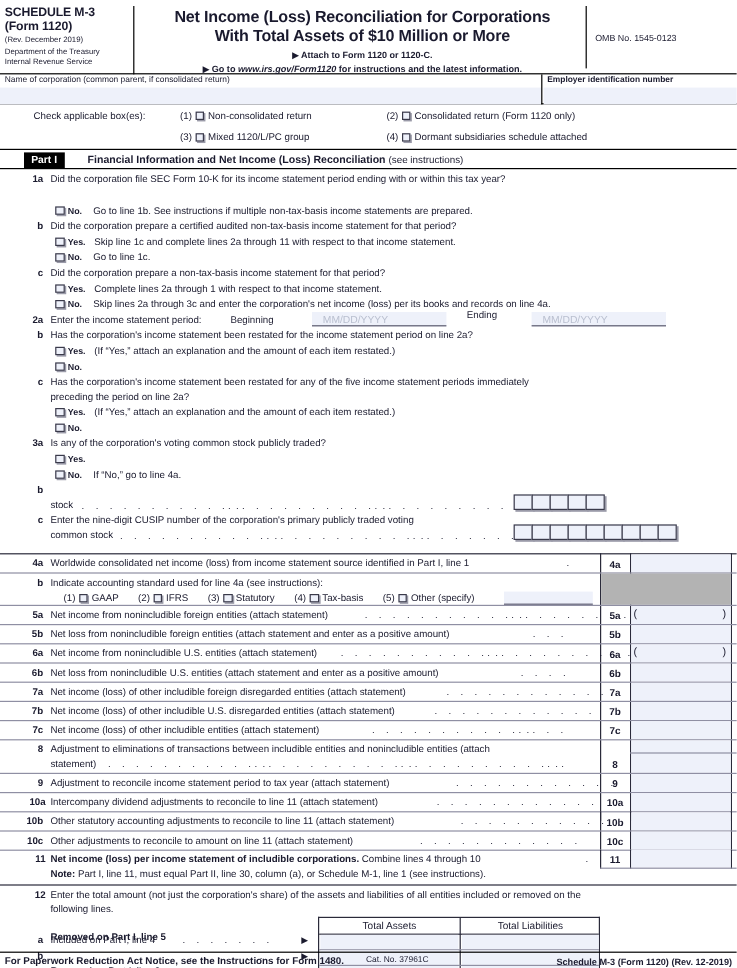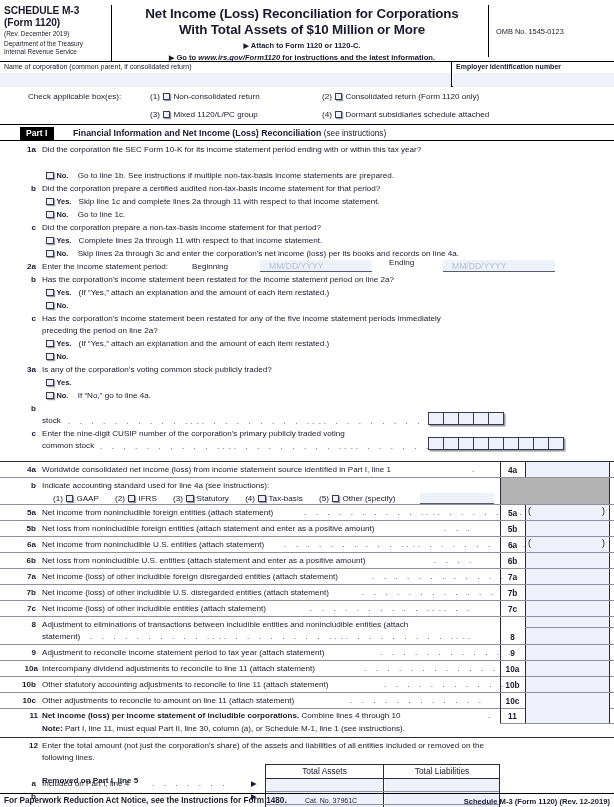--- a/index.html
+++ b/index.html
@@ -194,21 +194,21 @@
     </div>
     <div class="subck" style="left:46px; top:69px;">
       <span class="ck"></span><span class="yn">No.</span>
       <span style="margin-left:7px;">Go to line 1c.</span>
     </div>
 
     <div class="qn" style="left:18px; top:82px; width:18px;">c</div>
     <div class="ql" style="left:42px; top:82px;">Did the corporation prepare a non-tax-basis income statement for that period?</div>
     <div class="subck" style="left:46px; top:95px;">
       <span class="ck"></span><span class="yn">Yes.</span>
-      <span style="margin-left:5px;">Complete lines 2a through 11 with respect to that income statement.</span>
+      <span style="margin-left:5px;">Complete lines 2a through 1 with respect to that income statement.</span>
     </div>
     <div class="subck" style="left:46px; top:108px;">
       <span class="ck"></span><span class="yn">No.</span>
       <span style="margin-left:7px;">Skip lines 2a through 3c and enter the corporation's net income (loss) per its books and records on line 4a.</span>
     </div>
 
     <div class="qn" style="left:18px; top:121px; width:18px;">2a</div>
     <div class="ql" style="left:42px; top:121px;">Enter the income statement period:</div>
     <div class="ql" style="left:192px; top:121px;">Beginning</div>
     <div class="fld" style="position:absolute; left:260px; top:119px; width:112px; height:12px;">

